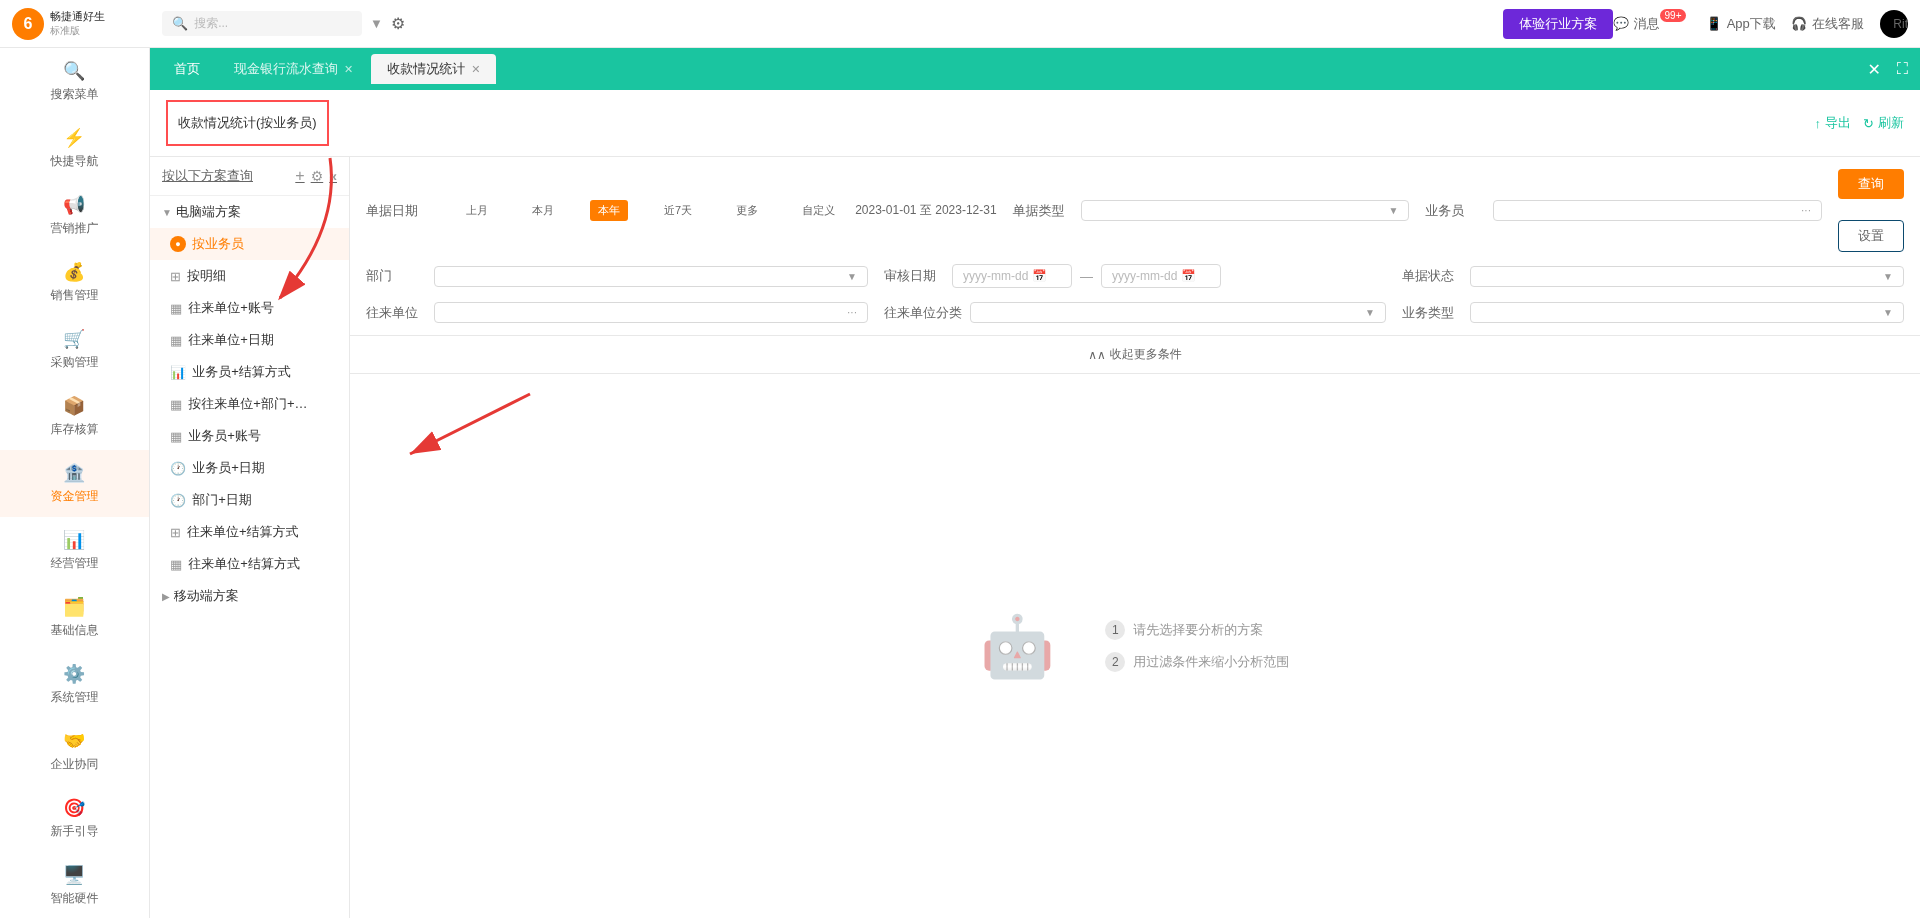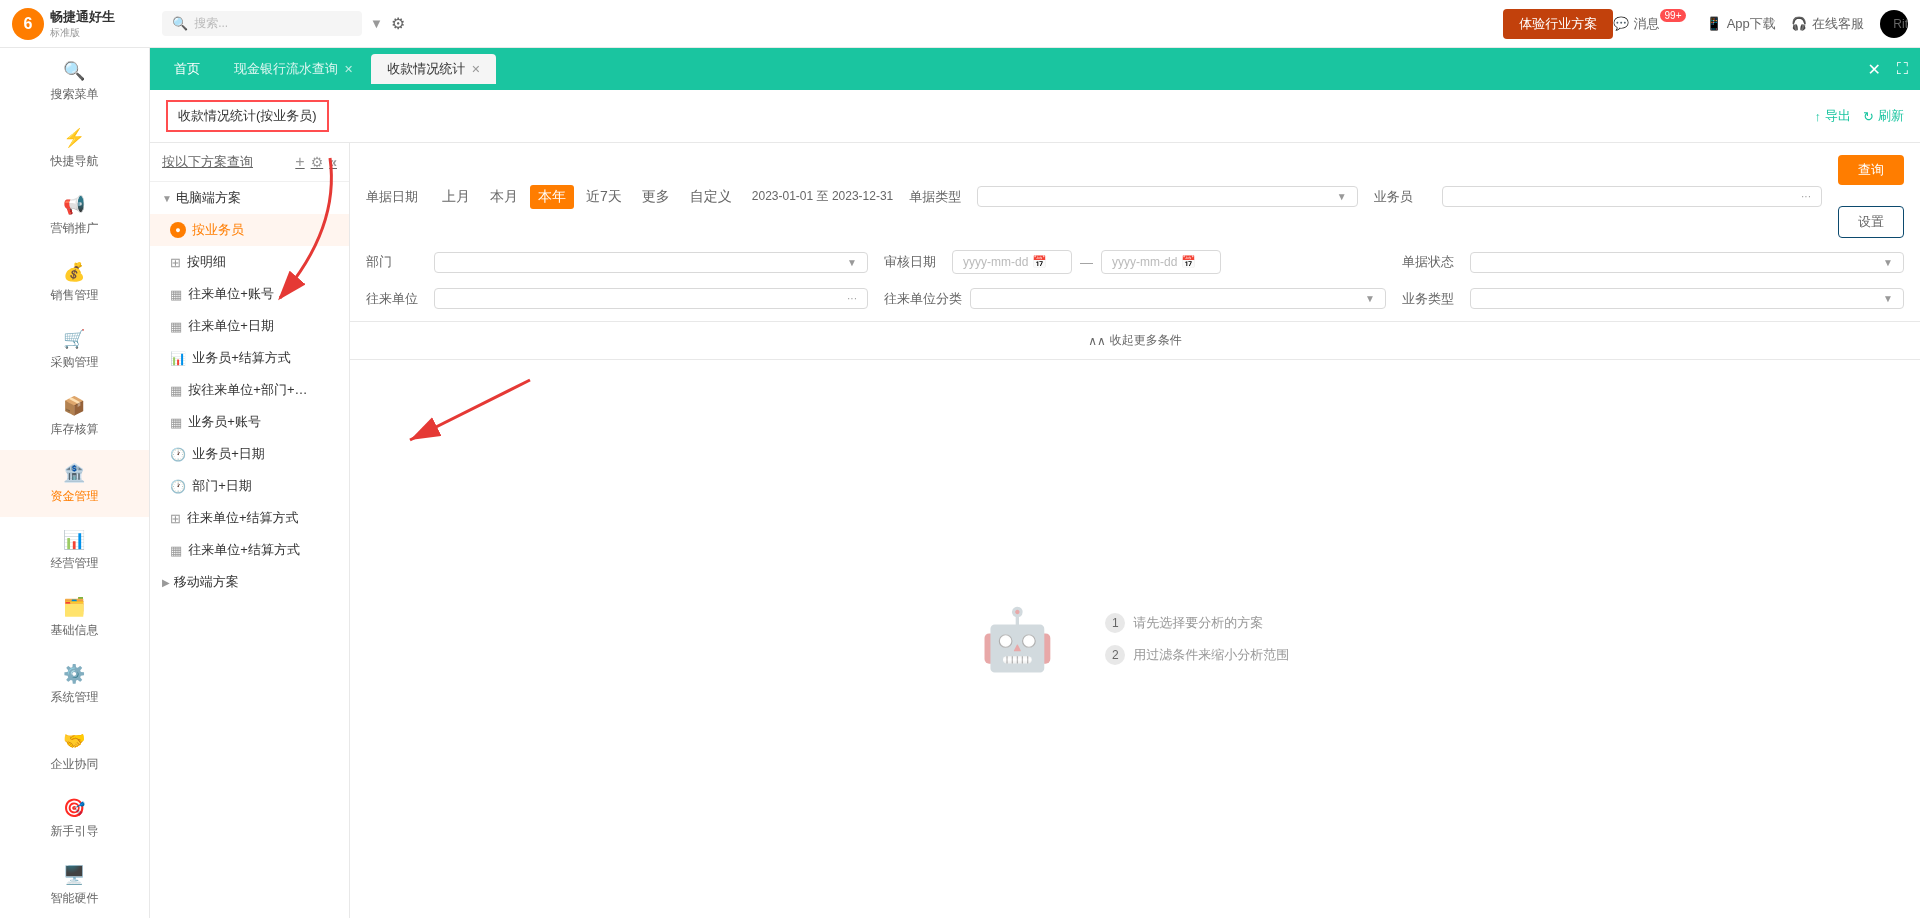--- a/index.html
+++ b/index.html
@@ -23,21 +23,21 @@
       align-items: center;
       gap: 6px;
     }
     .logo-icon {
       width: 32px; height: 32px;
       background: #ff7d00;
       border-radius: 50%;
       display: flex; align-items: center; justify-content: center;
       color: white; font-weight: bold; font-size: 16px;
     }
-    .logo-text { font-size: 13px; color: #333; font-weight: 700; }
+    .logo-text { font-size: 11px; color: #333; font-weight: 400; }
     .header-search {
       flex: 1;
       display: flex;
       align-items: center;
       gap: 8px;
     }
     .header-search-box {
       display: flex;
       align-items: center;
       background: #f5f5f5;
@@ -46,21 +46,21 @@
       gap: 6px;
       min-width: 200px;
     }
     .header-right {
       display: flex;
       align-items: center;
       gap: 16px;
       margin-left: auto;
     }
     .header-btn {
-      background: #c2410c;
+      background: #6d28d9;
       color: white;
       border: none;
       border-radius: 4px;
       padding: 6px 16px;
       cursor: pointer;
       font-size: 13px;
     }
     .header-icon-btn {
       display: flex; align-items: center; gap: 4px;
       cursor: pointer; color: #666; font-size: 13px;
@@ -217,22 +217,23 @@
     }
     .date-tabs {
       display: flex;
       gap: 4px;
       align-items: center;
     }
     .date-tab {
       padding: 3px 8px;
       border-radius: 3px;
       cursor: pointer;
-      font-size: 14px;
+      font-size: 11px;
       color: #666;
+      margin-left: 24px;
     }
     .date-tab.active {
       background: #ff7d00;
       color: white;
     }
     .date-range {
       color: #666;
       font-size: 12px;
       margin-left: 4px;
     }
@@ -399,21 +400,21 @@
     .right-content {
       flex: 1;
       display: flex;
       flex-direction: column;
       overflow: hidden;
     }
 
     
     .red-border-box {
       border: 2px solid #ff4d4f;
-      padding: 5px 10px;
+      padding: 12px 10px;
       display: inline-flex;
       align-items: center;
     }
   </style>
 </head>
 <body>
 
 <div class="top-header">
   <div class="logo-area">
     <div class="logo-icon">

